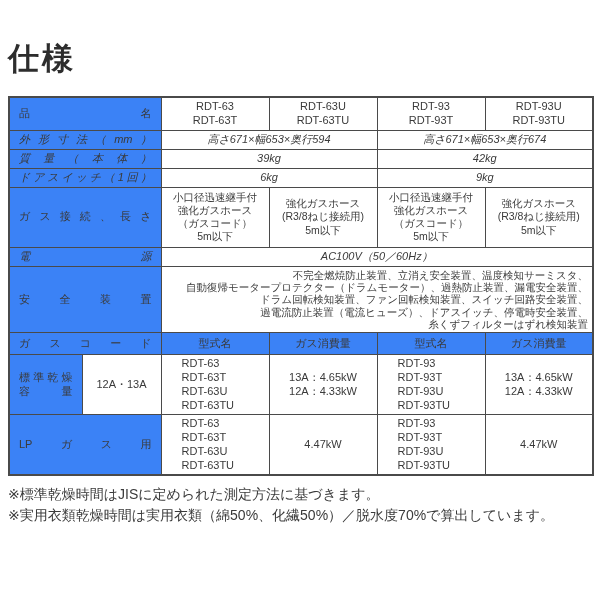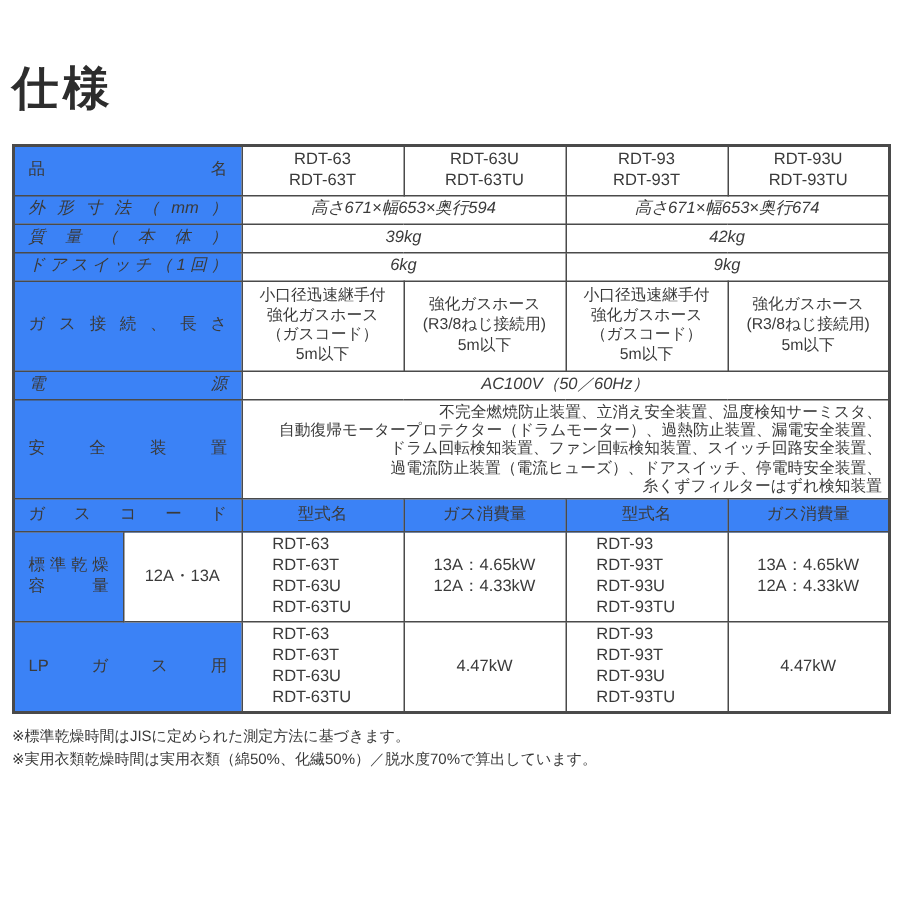--- a/index.html
+++ b/index.html
@@ -49,21 +49,21 @@
   td.safety-val {
     text-align: right;
     padding-left: 24px;
     font-size: 10.5px;
     line-height: 1.18;
     white-space: pre-line;
   }
   td.small { font-size: 10.5px; }
   .footnotes { margin-top: 8px; }
   .footnote {
-    font-size: 10px;
+    font-size: 14px;
     line-height: 1.5;
     color: #3a3a3a;
   }
   
   tr.r-name td    { height: 30px; }
   tr.r-thin td    { height: 19px; font-style: italic; }
   tr.r-gas td     { height: 60px; }
   tr.r-power td   { height: 32px; }
   tr.r-safety td  { height: 60px; }
   tr.r-gashdr td  { height: 22px; }

